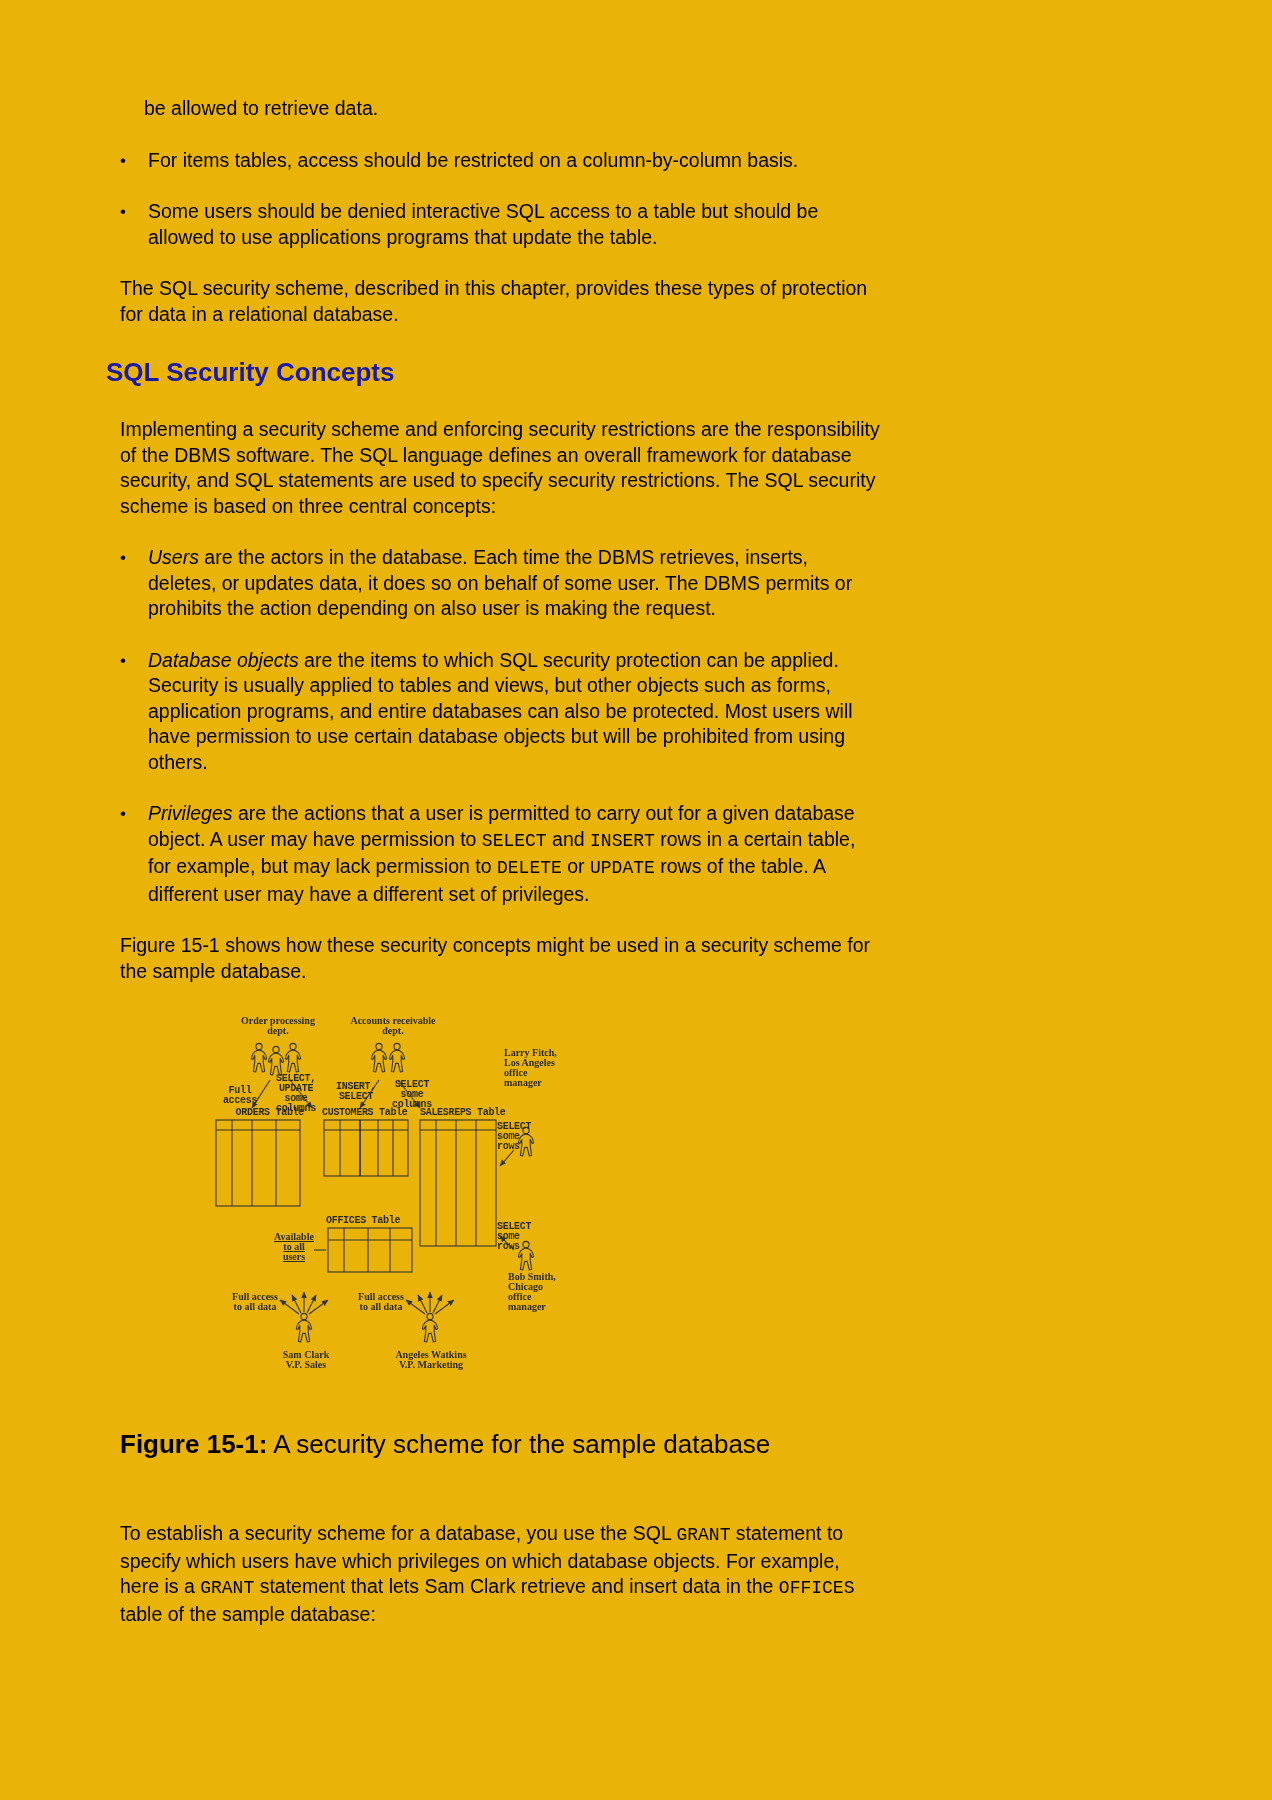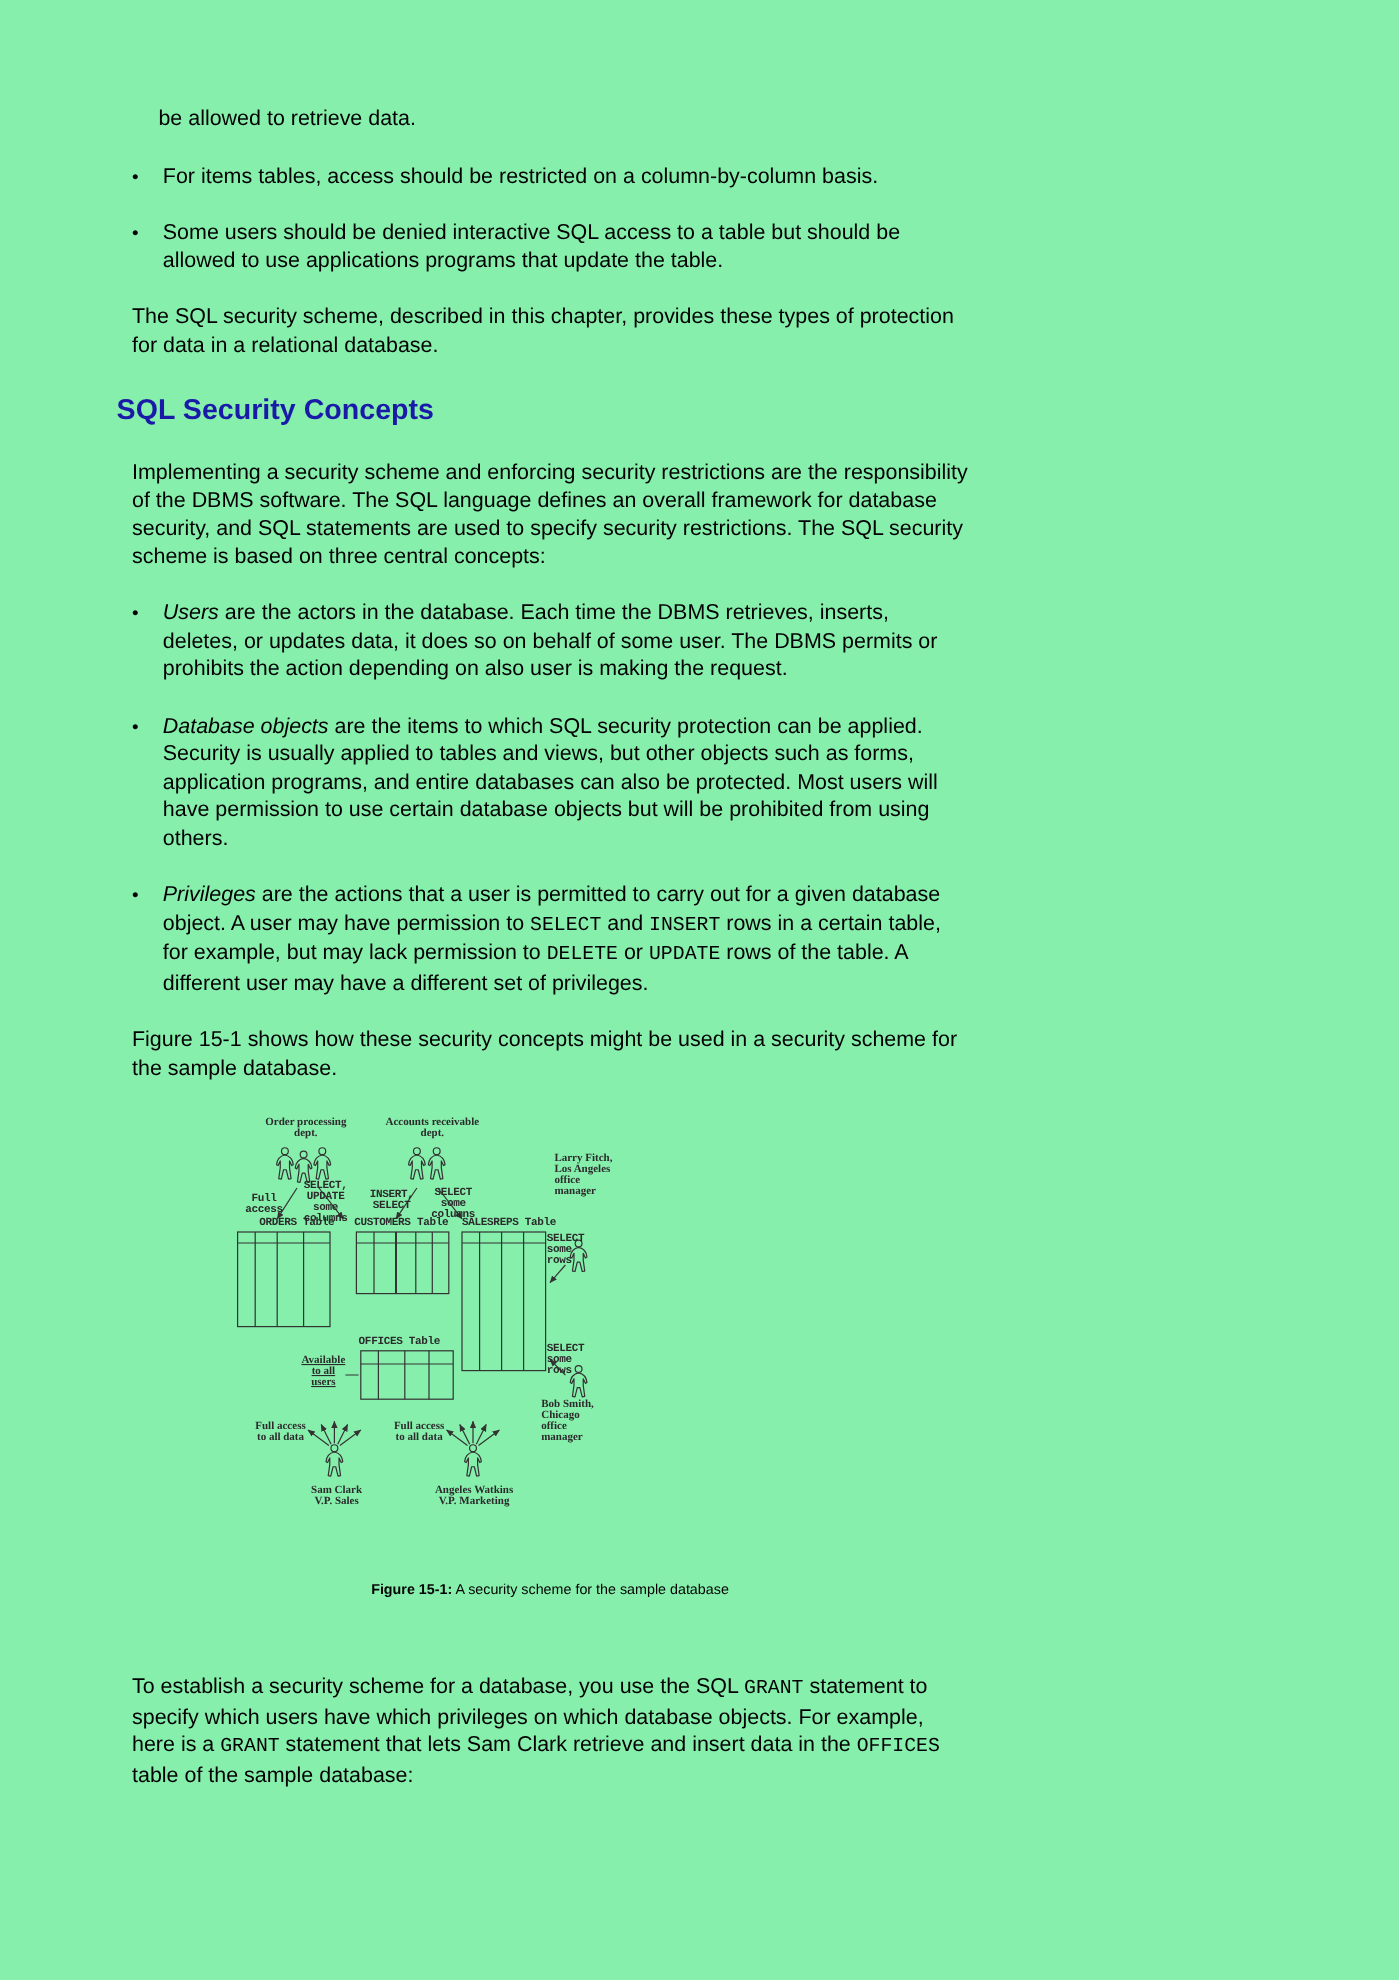--- a/index.html
+++ b/index.html
@@ -9,21 +9,21 @@
   }
   body {
     font-family: "Liberation Sans", sans-serif;
     color: #000000;
   }
   .page {
     position: relative;
     width: 1272px;
     height: 1800px;
     margin: 0 auto;
-    background: #86efac;
+    background: #eab308;
     overflow: hidden;
   }
   .content {
     position: absolute;
     left: 120px;
     top: 96px;
     width: 760px;
   }
   .para {
     font-size: 19.5px;
@@ -77,22 +77,22 @@
     margin: 10px 0 0 0;
   }
   .figure-canvas {
     position: absolute;
     left: 88px;
     top: 0;
     width: 360px;
     height: 370px;
   }
   .fig-caption {
-    text-align: center;
-    font-size: 13px;
+    text-align: left;
+    font-size: 26px;
     line-height: 25px;
     margin: 22px 0 0 0;
   }
   .fig-caption b { font-weight: bold; }
   .page-number {
     position: absolute;
     left: 0;
     right: 0;
     top: 1502px;
     text-align: center;
@@ -288,21 +288,21 @@
 
         <div class="fig-label mono-lbl" style="left:4px; top:98px; width:92px; text-align:right;">ORDERS Table</div>
         <div class="fig-label mono-lbl" style="left:114px; top:98px; width:100px; text-align:left;">CUSTOMERS Table</div>
         <div class="fig-label mono-lbl" style="left:212px; top:98px; width:100px; text-align:left;">SALESREPS Table</div>
         <div class="fig-label mono-lbl" style="left:118px; top:206px; width:96px; text-align:left;">OFFICES Table</div>
 
         <div class="fig-label" style="left:296px; top:38px; width:62px; text-align:left;">Larry Fitch,
 Los Angeles
 office
 manager</div>
-        <div class="fig-label" style="left:284px; top:262px; width:62px; text-align:left;">Bob Smith,
+        <div class="fig-label" style="left:300px; top:262px; width:62px; text-align:left;">Bob Smith,
 Chicago
 office
 manager</div>
         <div class="fig-label" style="left:66px; top:340px; width:64px;">Sam Clark
 V.P. Sales</div>
         <div class="fig-label" style="left:184px; top:340px; width:78px;">Angeles Watkins
 V.P. Marketing</div>
       </div>
     </div>
 

